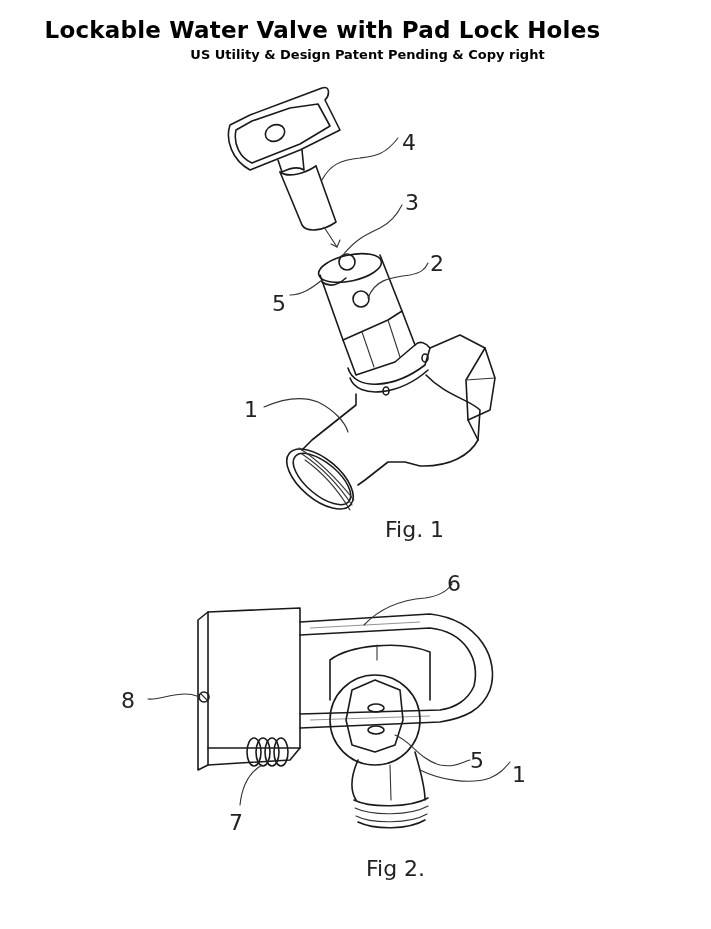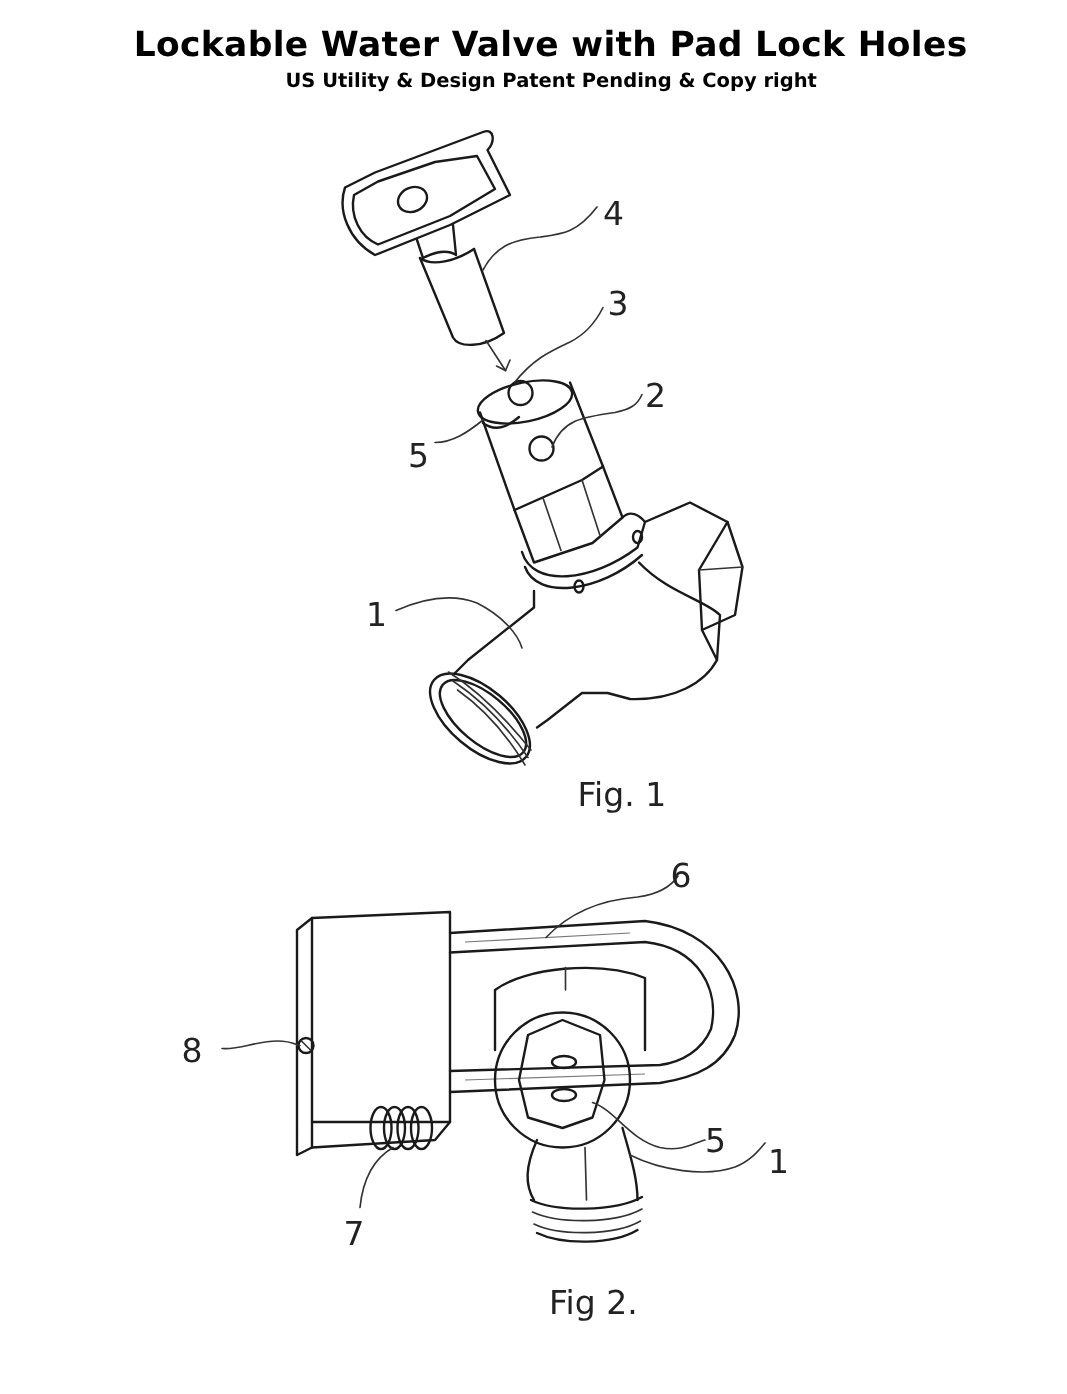--- a/index.html
+++ b/index.html
@@ -1,17 +1,17 @@
 <!DOCTYPE html>
 <html><head>
 <meta charset="utf-8">
 <style>
   html, body { margin:0; padding:0; background:#ffffff; }
   body { width:711px; height:929px; position:relative; overflow:hidden; font-family:"DejaVu Sans", sans-serif; }
-  .title { position:absolute; left:0; width:645px; top:17px; text-align:right; font-family:"DejaVu Sans", sans-serif; font-weight:bold; font-size:23px; color:#000; letter-spacing:0.2px; }
+  .title { position:absolute; left:0; width:645px; top:17px; text-align:center; font-family:"DejaVu Sans", sans-serif; font-weight:bold; font-size:23px; color:#000; letter-spacing:0.2px; }
   .subtitle { position:absolute; left:0; width:711px; top:47px; text-align:center; font-family:"DejaVu Sans", sans-serif; font-weight:bold; font-size:13px; color:#000;padding-left:12px; }
   svg.drawing { position:absolute; left:0; top:0; }
   .hand { font-family:"DejaVu Sans", sans-serif; font-size:22px; fill:#222; font-weight:normal; }
   .ln { fill:none; stroke:#1a1a1a; stroke-width:1.6; stroke-linecap:round; stroke-linejoin:round; }
   .thin { fill:none; stroke:#333; stroke-width:1.1; stroke-linecap:round; }
   .hatch { stroke:#777; stroke-width:0.8; }
 </style>
 </head>
 <body>
 

